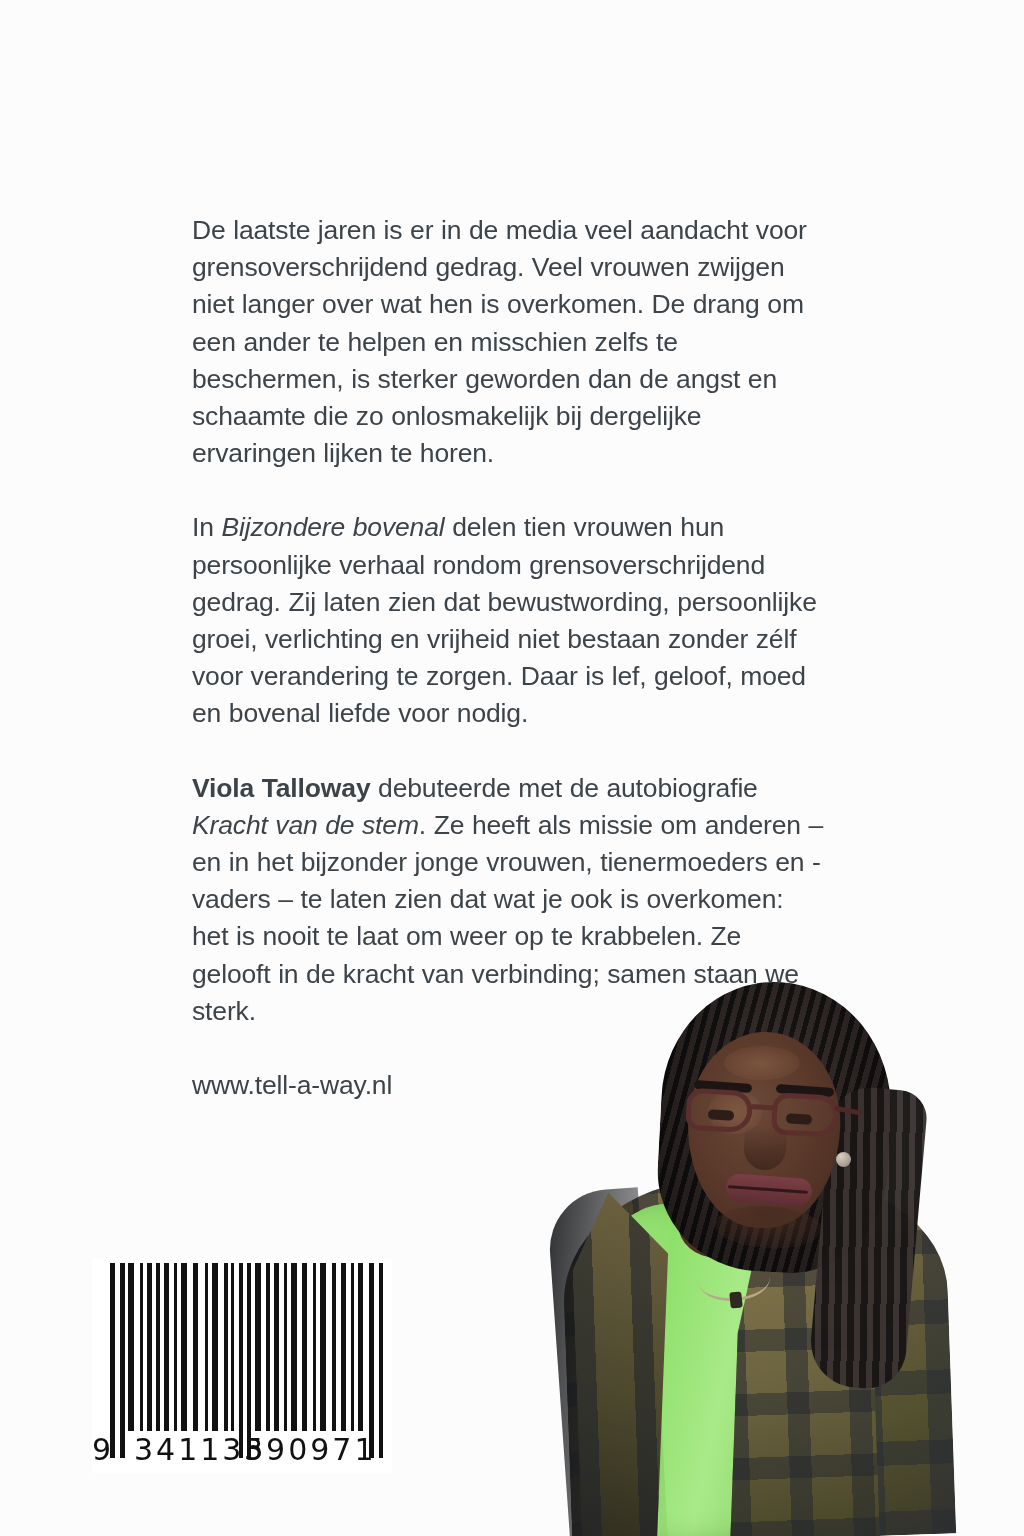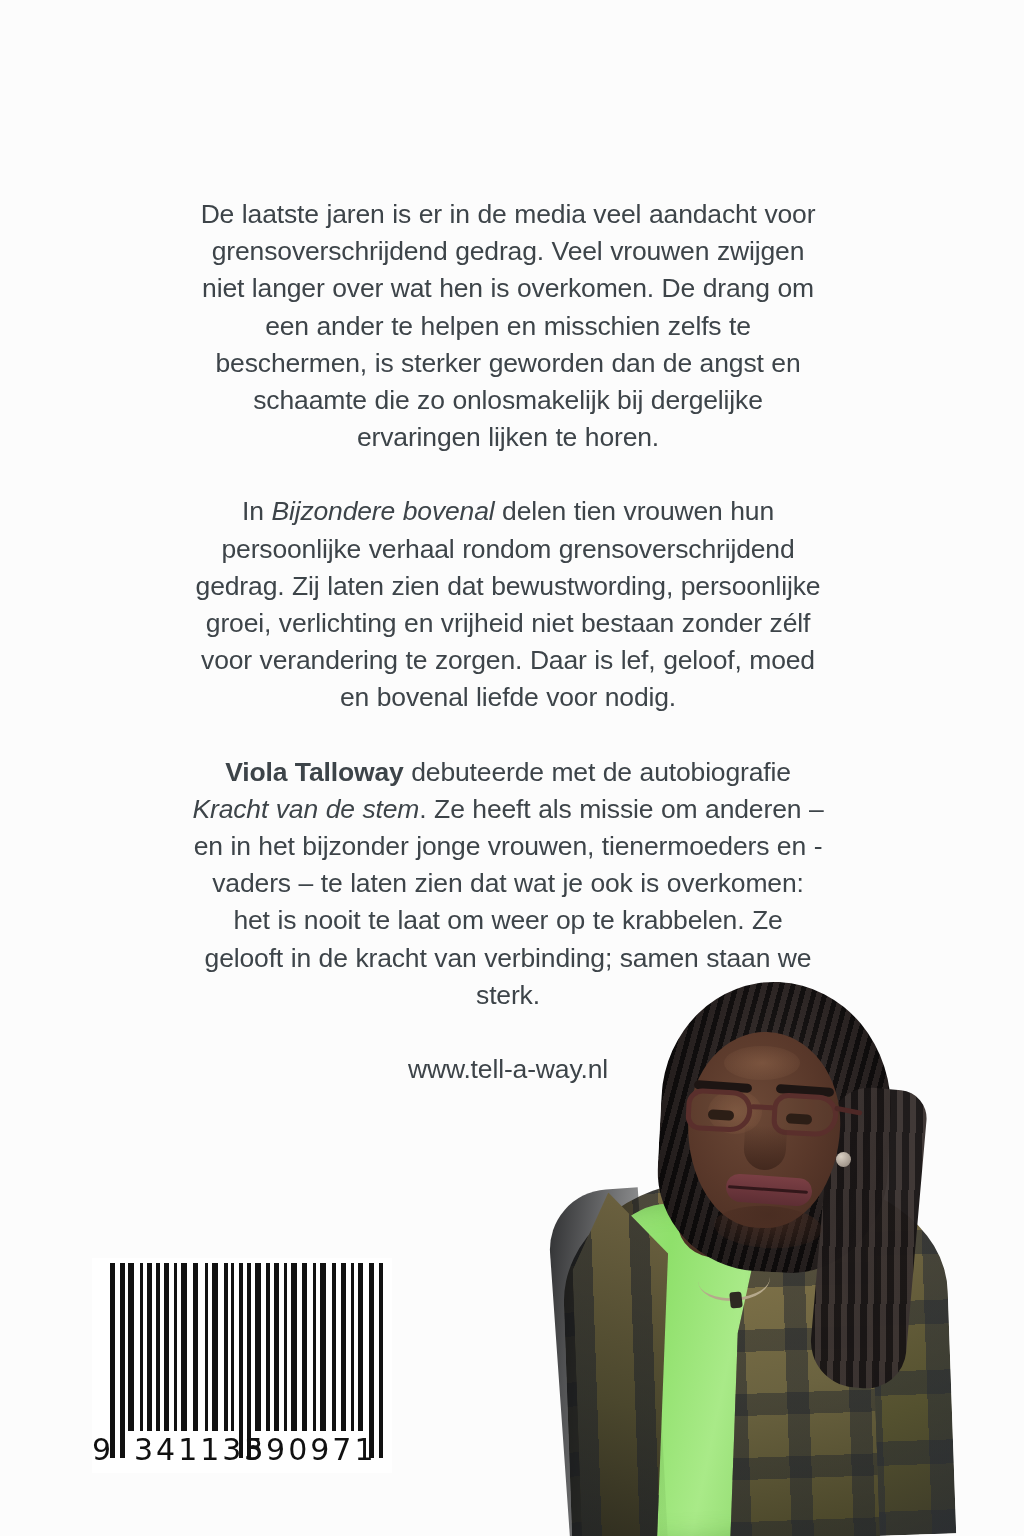--- a/index.html
+++ b/index.html
@@ -13,29 +13,28 @@
     height: 1536px;
     background: #fcfcfc;
     overflow: hidden;
     font-family: "Liberation Sans", sans-serif;
   }
 
   
   #copy {
     position: absolute;
     left: 192px;
-    top: 196px;
+    top: 212px;
     width: 632px;
     color: #3d4449;
     font-size: 26.5px;
     line-height: 37.2px;
     letter-spacing: -0.15px;
     word-spacing: 0.4px;
     z-index: 4;
-    text-align: center;
   }
   #copy p {
     margin: 0 0 37px 0;
   }
   #copy p:last-child { margin-bottom: 16px; }
   #copy .para-url { margin-bottom: 0; }
   .em { font-style: italic; }
   .strong { font-weight: bold; margin-top: 16px; }
 
   

